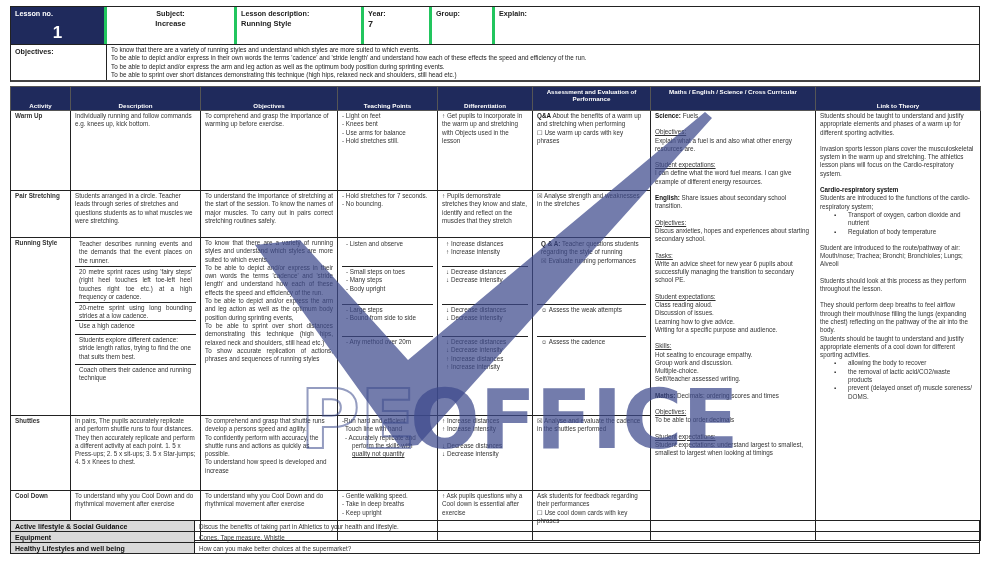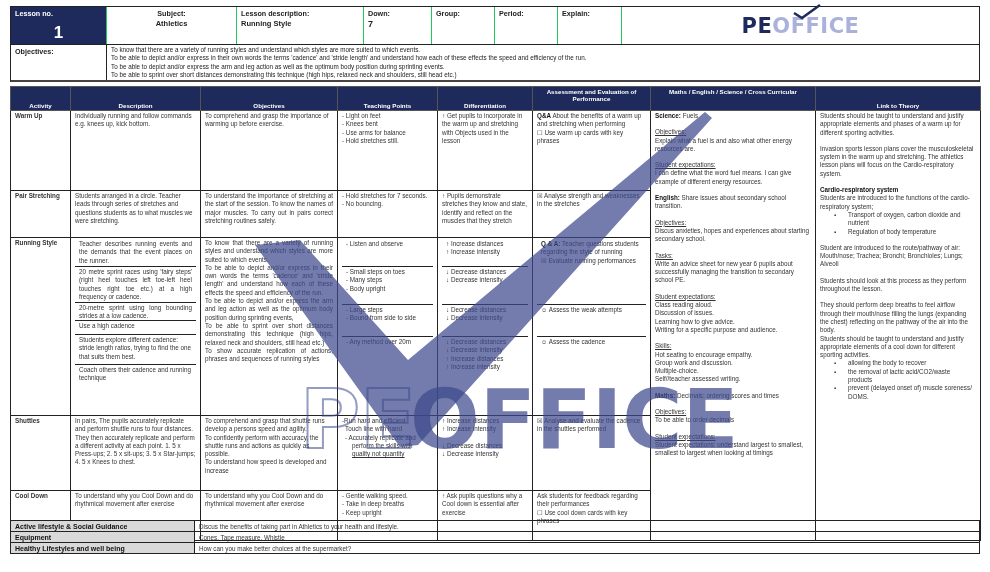--- a/index.html
+++ b/index.html
@@ -3,21 +3,21 @@
 <meta charset="utf-8">
 <style>
   * { box-sizing: border-box; margin: 0; padding: 0; }
   html, body { width: 990px; height: 572px; background: #ffffff; overflow: hidden; }
   body { font-family: "Liberation Sans", sans-serif; color: #222; position: relative; }
 
   .page { position: absolute; left: 10px; top: 6px; width: 970px; }
 
   
   .hdr { display: flex; height: 38px; border: 1px solid #222; border-bottom: none; }
-  .hdr > div { border-right: 1px solid #22c55e; padding: 2px 4px; font-size: 7.2px; font-weight: bold; }
+  .hdr > div { border-right: 3px solid #22c55e; padding: 2px 4px; font-size: 7.2px; font-weight: bold; }
   .hdr > div:last-child { border-right: none; }
   .hdr .lesson { background: #1f2a5c; color: #fff; width: 96px; position: relative; }
   .hdr .lesson .num { position: absolute; left: 0; right: 0; bottom: 1px; text-align: center; font-size: 17px; font-weight: bold; }
   .hdr .subject { width: 130px; text-align: center; }
   .hdr .desc { width: 127px; }
   .hdr .year { width: 68px; }
   .hdr .group { width: 63px; }
   .hdr .ability { width: 64px; }
   .hdr .day { width: 63px; }
   .hdr .period { width: 63px; }
@@ -68,41 +68,32 @@
 
 <div class="page">
 
   <div class="hdr">
     <div class="lesson">
       <span>Lesson no.</span>
       <span class="num">1</span>
     </div>
     <div class="subject">
       <span>Subject:</span>
-      <span class="val">Athletics</span>
+      <span class="val">Increase</span>
     </div>
     <div class="desc">
       <span>Lesson description:</span>
       <span class="val">Running Style</span>
     </div>
     <div class="year">
-      <span>Down:</span>
+      <span>Year:</span>
       <span class="val">7</span>
     </div>
     <div class="group"><span>Group:</span></div>
-    <div class="period"><span>Period:</span></div>
     <div class="duration"><span>Explain:</span></div>
-    <div class="logo">
-      <span class="logo-text">
-        <span class="logo-pe">PE</span><span class="logo-office">OFFICE</span>
-        <svg class="logo-check" width="30" height="16" viewBox="0 0 30 16">
-            <path d="M2 9 L10 14 L28 1" stroke="#1f2a5c" stroke-width="2.5" fill="none"></path>
-          </svg>
-      </span>
-    </div>
   </div>
 
   <div class="obj">
     <div class="lbl">Objectives:</div>
     <div class="lines">
       <div>To know that there are a variety of running styles and understand which styles are more suited to which events.</div>
       <div>To be able to depict and/or express in their own words the terms 'cadence' and 'stride length' and understand how each of these effects the speed and efficiency of the run.</div>
       <div>To be able to depict and/or express the arm and leg action as well as the optimum body position during sprinting events.</div>
       <div>To be able to sprint over short distances demonstrating this technique (high hips, relaxed neck and shoulders, still head etc.)</div>
     </div>

